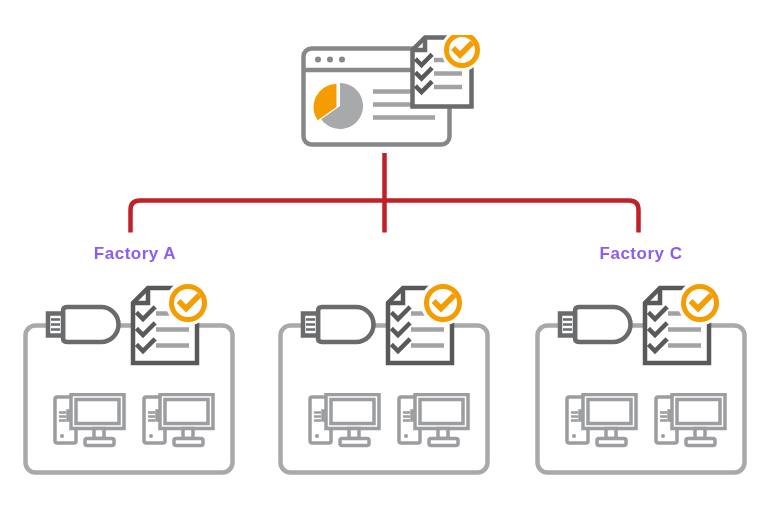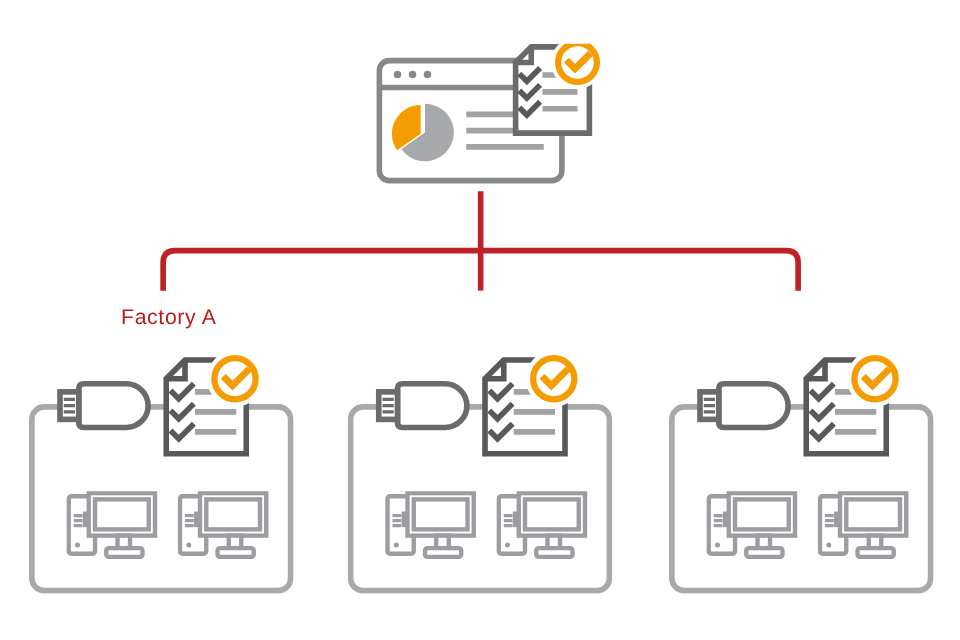--- a/index.html
+++ b/index.html
@@ -27,22 +27,22 @@
 
   
   .fill-white  { fill:#ffffff; }
   .fill-win    { fill:#87888a; }
   .fill-pc     { fill:#9b9da0; }
   .fill-light  { fill:#a7a9ab; }
   .fill-orange { fill:#f59c00; }
 
   .factory-label {
     position:absolute; transform:translateX(-50%);
-    font-size:17px; font-weight:normal; letter-spacing:0.5px;
-    color:#b91c1c; white-space:nowrap;
+    font-size:17px; font-weight:bold; letter-spacing:0.5px;
+    color:#8b5cf6; white-space:nowrap;
   }
 </style>
 </head>
 <body>
 
 <div id="canvas">
 
   <svg width="0" height="0" aria-hidden="true">
     <defs>
 
@@ -112,20 +112,21 @@
   <svg class="abs" style="left:295px; top:35px" width="190" height="115">
     <use href="#dashboard-glyph"></use>
   </svg>
 
   <svg class="abs" style="left:0; top:0" width="768" height="512">
     <path class="st-red" fill="none" d="M384.5 153 V232.5"></path>
     <path class="st-red" fill="none" d="M130.5 232.5 V210 Q130.5 200.5 140 200.5 H629 Q638.5 200.5 638.5 210 V232.5"></path>
   </svg>
 
   <div class="factory-label" style="left:135px; top:244px">Factory A</div>
+  <div class="factory-label" style="left:641px; top:244px">Factory C</div>
 
   <svg class="abs" style="left:23px; top:283px" width="212" height="192">
     <use href="#factory-glyph"></use>
   </svg>
   <svg class="abs" style="left:278px; top:283px" width="212" height="192">
     <use href="#factory-glyph"></use>
   </svg>
   <svg class="abs" style="left:535px; top:283px" width="212" height="192">
     <use href="#factory-glyph"></use>
   </svg>

